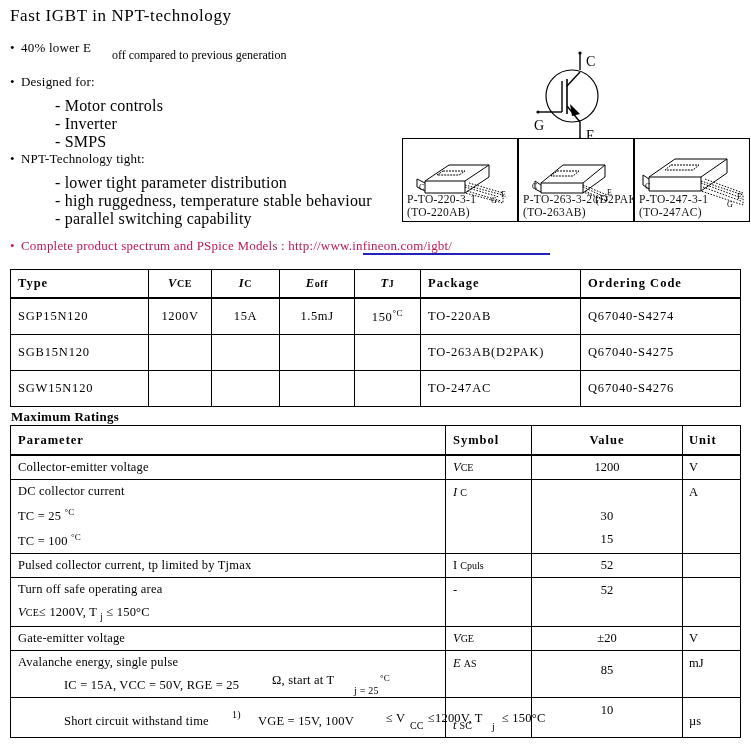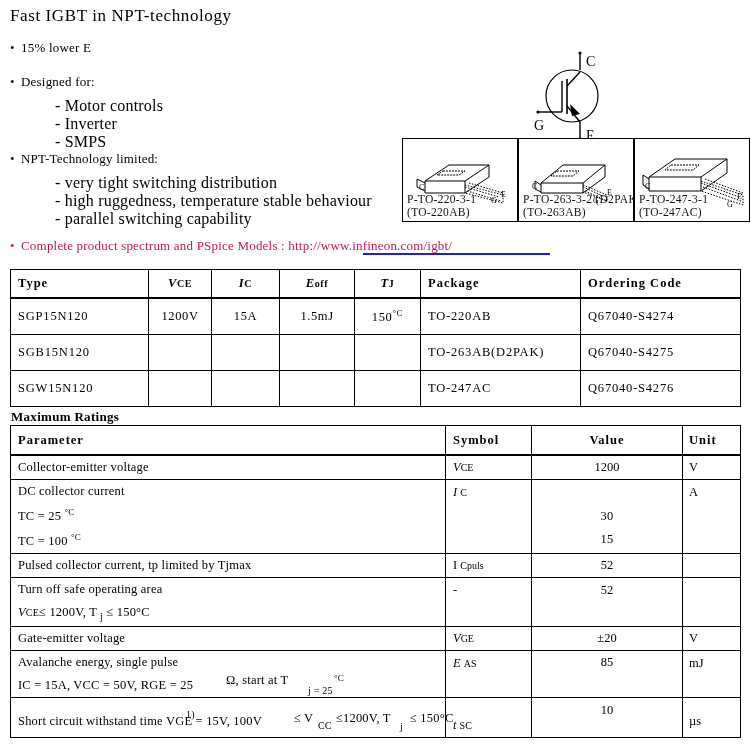--- a/index.html
+++ b/index.html
@@ -76,48 +76,49 @@
   .t2 .pad{padding-left:7px;}
   .t2 .ctr{text-align:center;}
   .t2 .u{padding-left:6px;}
   .ln{display:block;white-space:nowrap;letter-spacing:.2px;}
   .ln2{display:block;white-space:nowrap;letter-spacing:.2px;margin-top:8px;}
 
   i.v{font-style:italic;}
   sup.deg{font-size:9px;vertical-align:super;}
   .sm{font-size:10px;}
   .subt{font-size:9.5px;vertical-align:sub;}
-  .relpos{position:relative;display:inline-block;}
+  .relpos{position:relative;display:inline-block;margin-left:46px;}
   .float{position:absolute;white-space:nowrap;}
 </style>
 </head>
 <body>
 
 <div class="page">
 
   <div class="title">Fast IGBT in NPT-technology</div>
 
   <div class="bul" style="left:10px;top:40px;">
-    <span class="dot">•</span><span>15% lower E</span>
-  </div>
+    <span class="dot">•</span><span>40% lower E</span>
+  </div>
+  <div class="ovl" style="left:112px;top:48px;">off compared to previous generation</div>
 
 
   <div class="bul" style="left:10px;top:74px;">
     <span class="dot">•</span><span>Designed for:</span>
   </div>
 
   <div class="sub" style="left:55px;top:97px;">- Motor controls</div>
   <div class="sub" style="left:55px;top:115px;">- Inverter</div>
   <div class="sub" style="left:55px;top:133px;">-  SMPS</div>
 
   <div class="bul" style="left:10px;top:151px;">
-    <span class="dot">•</span><span>NPT-Technology limited:</span>
-  </div>
-
-  <div class="sub" style="left:55px;top:174px;">- very tight switching distribution</div>
+    <span class="dot">•</span><span>NPT-Technology tight:</span>
+  </div>
+
+  <div class="sub" style="left:55px;top:174px;">- lower tight parameter distribution</div>
   <div class="sub" style="left:55px;top:210px;">- parallel switching capability</div>
   <div class="sub" style="left:55px;top:192px;">- high ruggedness, temperature stable behaviour</div>
 
   <div class="linkline">
     <span class="dot">•</span><span>Complete product spectrum and PSpice Models : http://www.infineon.com/igbt/</span>
   </div>
   <div class="ul-bar"></div>
 
   <div class="symbol">
     <svg width="180" height="96" viewBox="0 0 180 96">
@@ -335,21 +336,21 @@
         <span class="ln2 relpos">
           <span>IC = 15A, VCC = 50V, RGE = 25</span>
           <span class="float" style="left:208px;top:-5px;">Ω, start at T</span>
           <span class="float sm" style="left:290px;top:7px;">j = 25</span>
           <span class="float deg" style="left:316px;top:-5px;font-size:9px;">°C</span>
         </span>
       </td>
       <td class="pad" style="vertical-align:top;padding-top:5px;">
         <i class="v">E</i> <span class="sm">AS</span>
       </td>
-      <td class="ctr" style="vertical-align:top;padding-top:4px;">85</td>
+      <td class="ctr" style="vertical-align:top;padding-top:12px;">85</td>
       <td class="u" style="vertical-align:top;padding-top:5px;margin-left:24px;">mJ</td>
     </tr>
 
     <tr>
       <td class="pad">
         <span class="ln relpos">
           <span>Short circuit withstand time</span>
           <span class="float sm" style="left:168px;top:-5px;">1)</span>
         </span>
         <span class="ln2 relpos">

